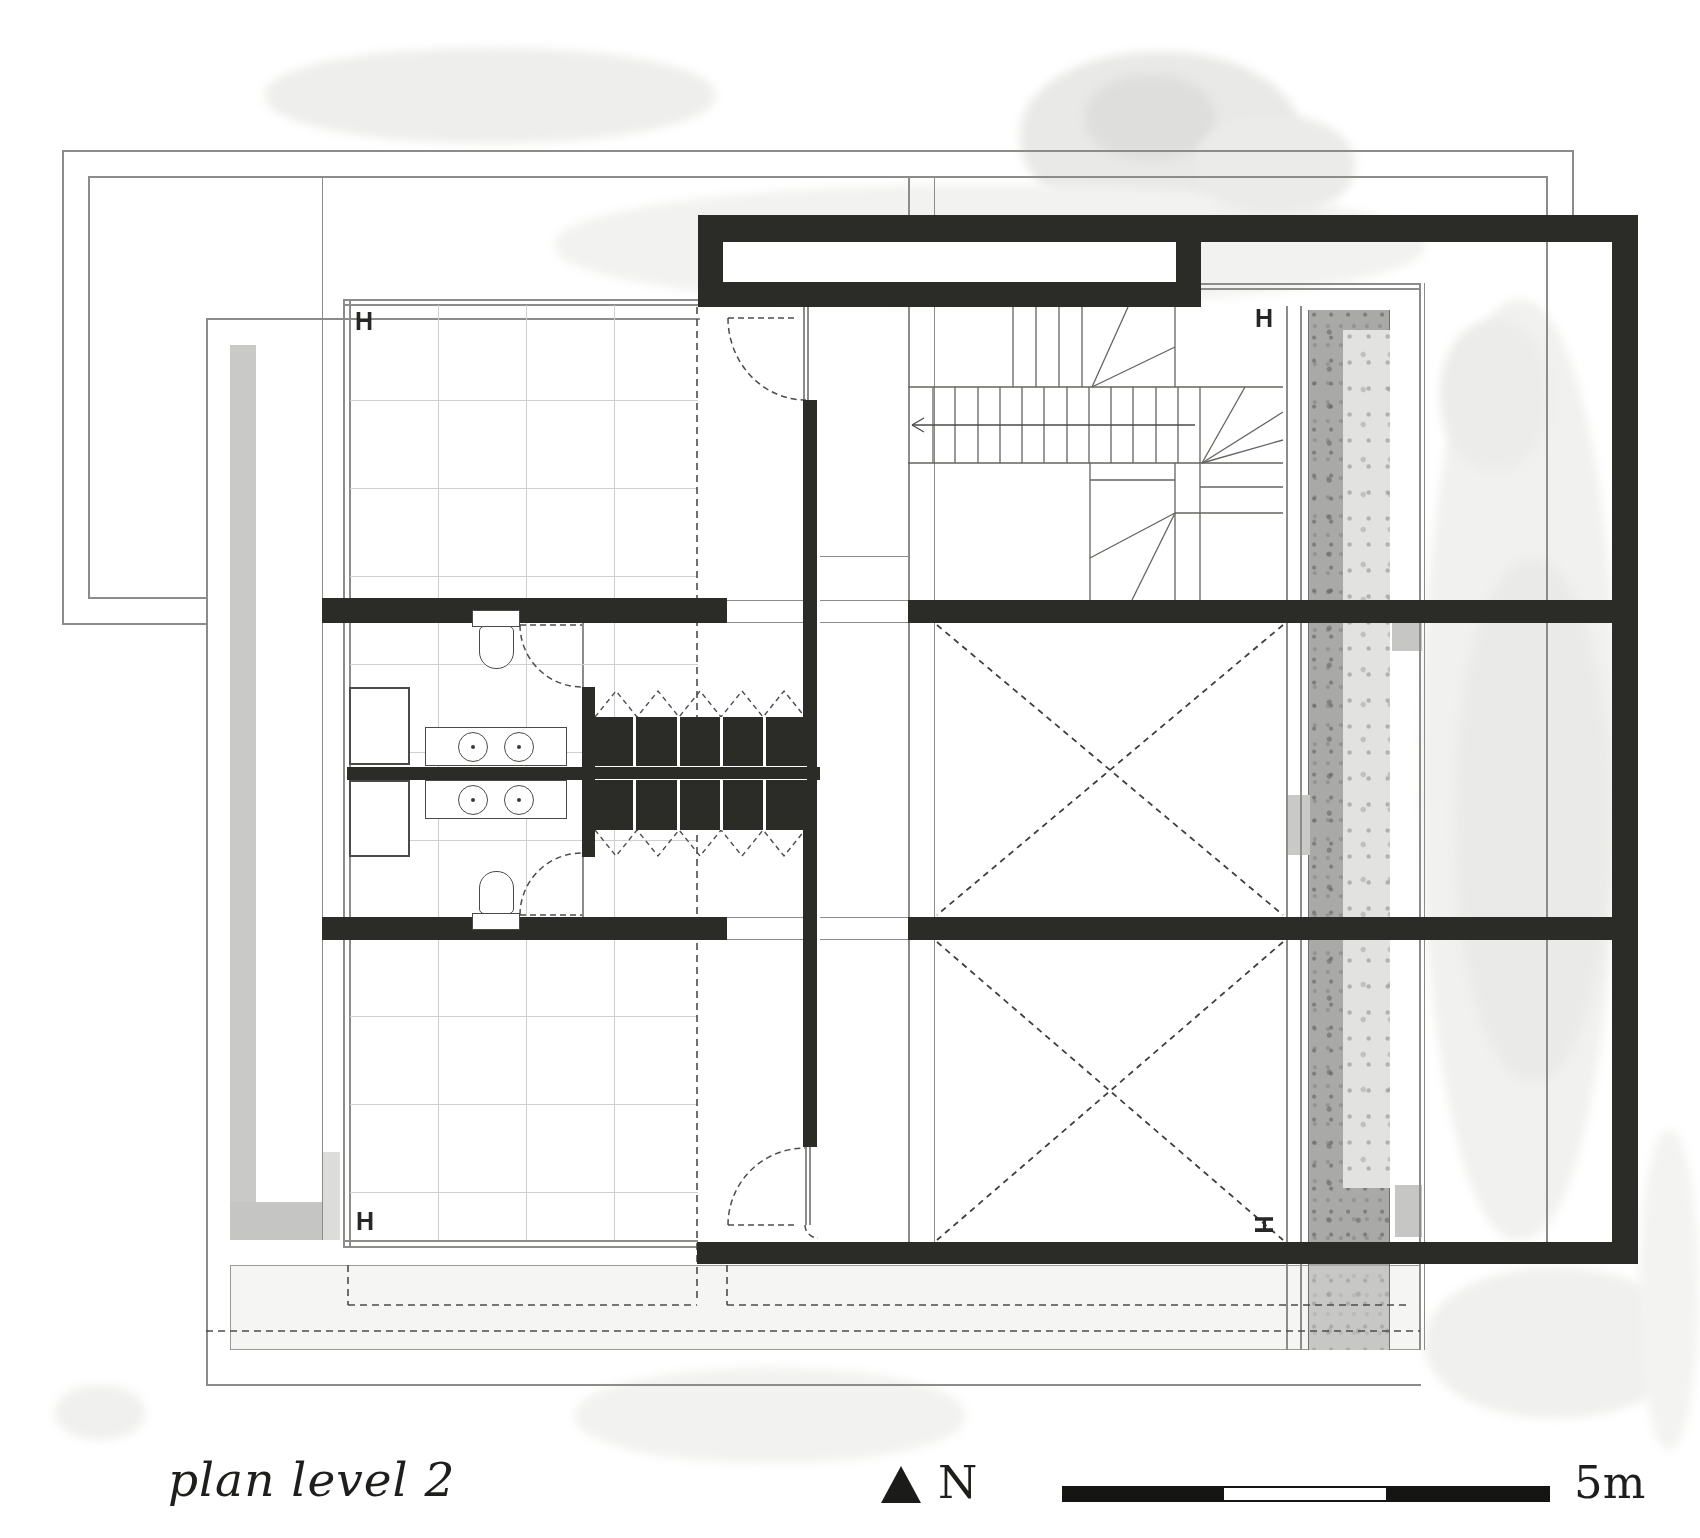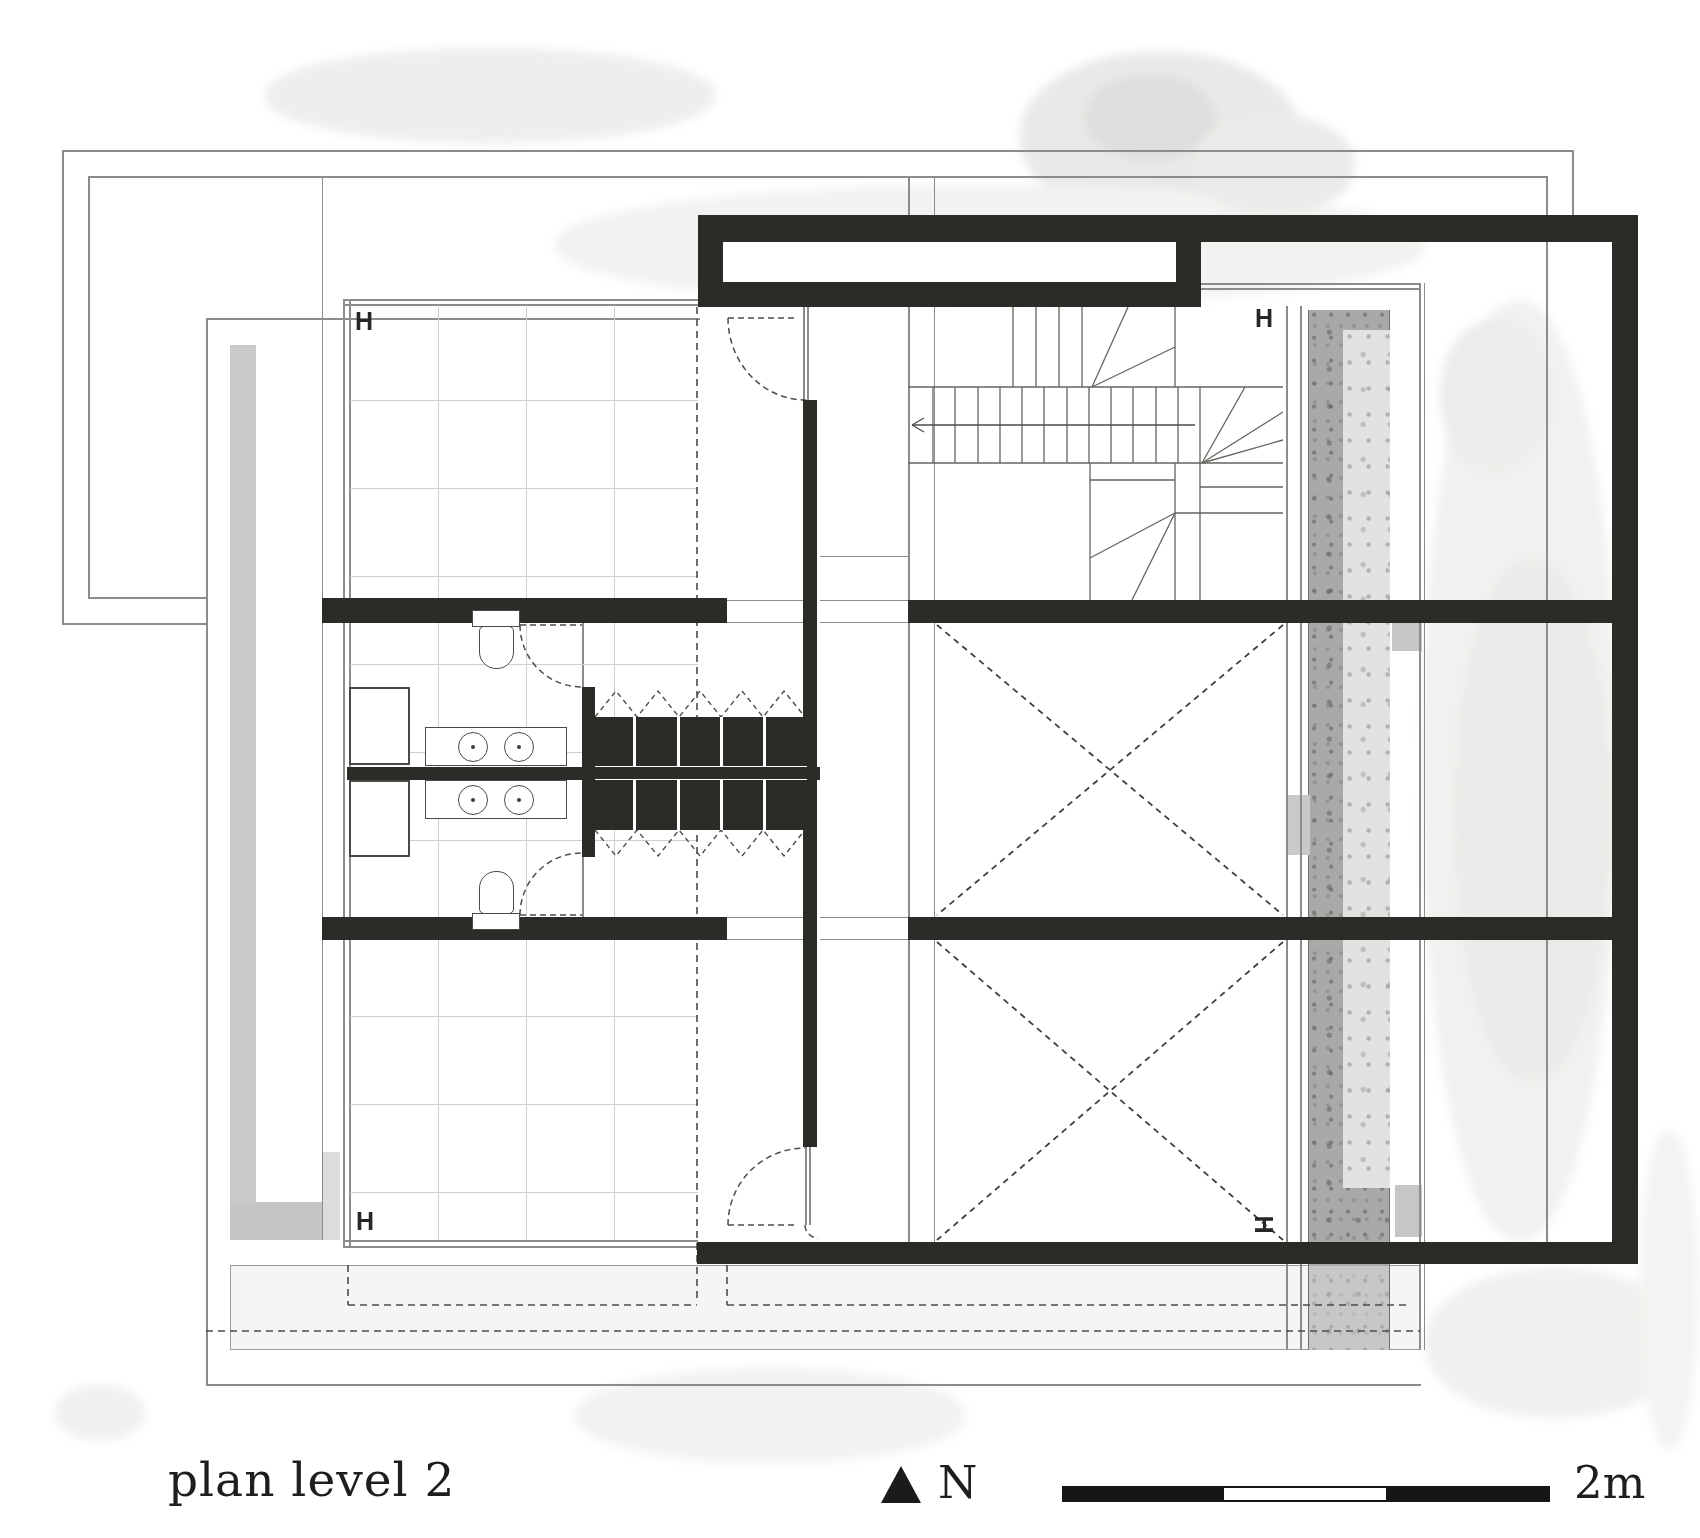--- a/index.html
+++ b/index.html
@@ -246,23 +246,23 @@
     <div class="abs z6" style="left:517px;top:797.5px;width:4px;height:4px;border-radius:50%;background:#3c3c3a;"></div>
     <div class="abs fix z6" style="left:349px;top:687px;width:61px;height:78px;border-width:2px;"></div>
     <div class="abs fix z6" style="left:349px;top:780px;width:61px;height:77px;border-width:2px;"></div>
   </div>
 
   <div class="abs marker z7" style="left:355px;top:309px;">H</div>
   <div class="abs marker z7" style="left:1255px;top:306px;">H</div>
   <div class="abs marker z7" style="left:356px;top:1209px;">H</div>
   <div class="abs marker z7" style="left:1254px;top:1212px;transform:rotate(90deg);">H</div>
 
-  <div class="abs z7 lbl" style="left:168px;top:1452px;font-size:47px;letter-spacing:1px;">plan level 2</div>
+  <div class="abs z7 lbl" style="left:168px;top:1452px;font-size:47px;font-style:italic;letter-spacing:1px;">plan level 2</div>
 
   <div class="abs z7" style="left:881px;top:1466px;width:0;height:0;border-left:20px solid transparent;border-right:20px solid transparent;border-bottom:37px solid #1b1b19;"></div>
   <div class="abs z7 lbl" style="left:938px;top:1456px;font-size:45px;">N</div>
 
   <div class="abs z7" style="left:1062px;top:1486px;width:488px;height:16px;background:#151513;">
     <div style="position:absolute;left:162px;top:2px;width:162px;height:12px;background:#fff;"></div>
   </div>
-  <div class="abs z7 lbl" style="left:1574px;top:1456px;font-size:45px;">2m</div>
+  <div class="abs z7 lbl" style="left:1574px;top:1456px;font-size:45px;">5m</div>
 
 </div>
 
 </body></html>

